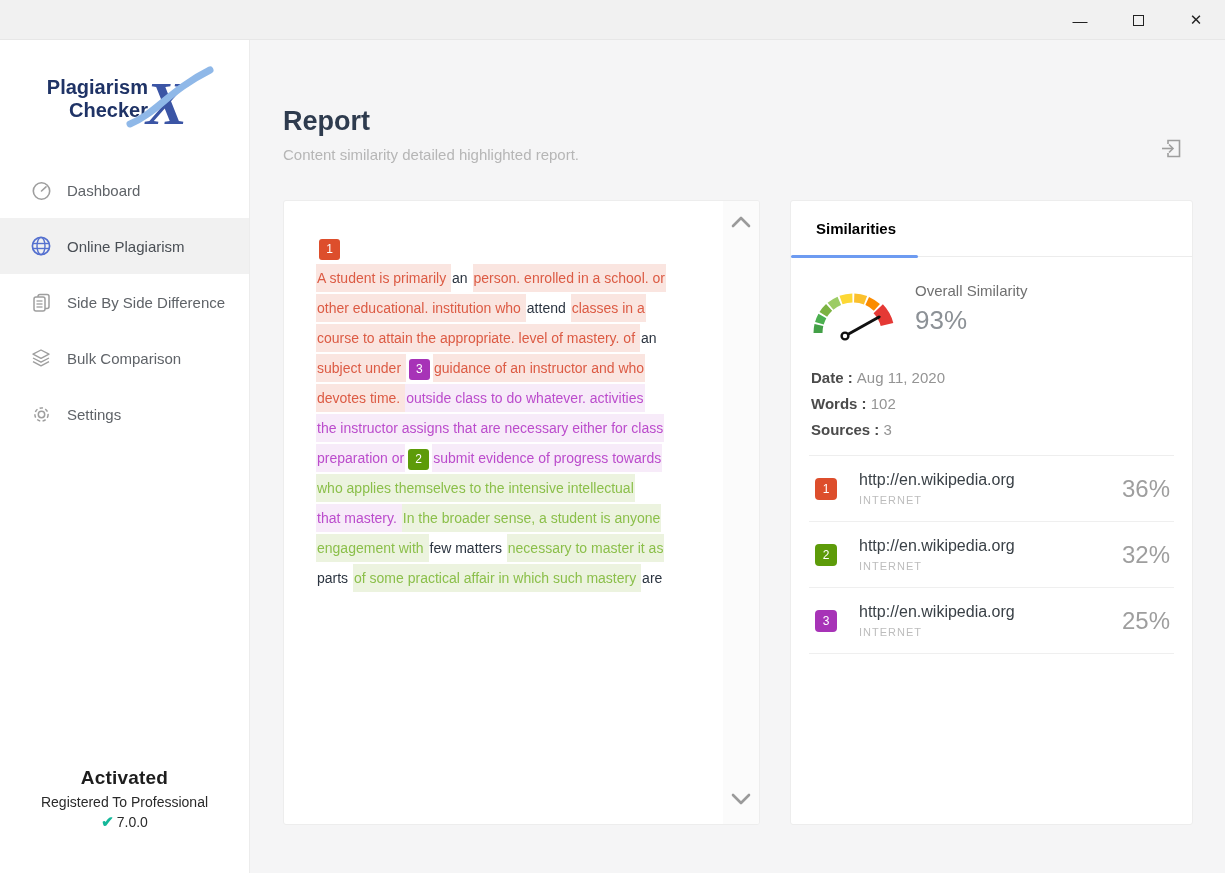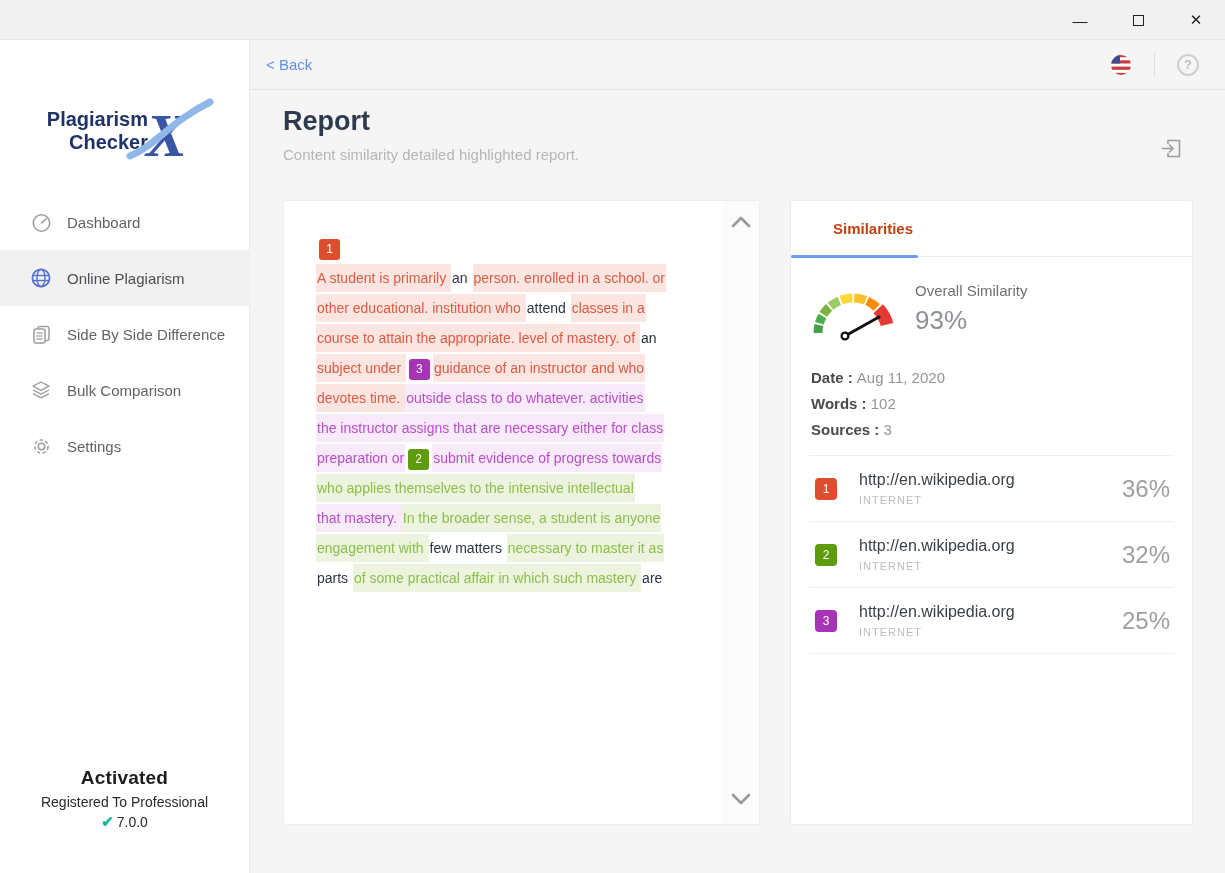--- a/index.html
+++ b/index.html
@@ -6,21 +6,21 @@
   html,body { width:1225px; height:873px; font-family:"Liberation Sans", sans-serif; background:#f5f5f6; overflow:hidden; }
 
   
   .titlebar { position:absolute; top:0; left:0; width:1225px; height:40px; background:#f1f1f1; border-bottom:1px solid #e7e7e7; }
   .win-controls { position:absolute; right:0; top:0; height:40px; display:flex; }
   .win-btn { width:58px; height:40px; display:flex; align-items:center; justify-content:center; color:#222; font-size:15px; cursor:default; }
   .win-btn .maxbox { width:11px; height:11px; border:1px solid #222; }
 
   
   .sidebar { position:absolute; top:40px; left:0; width:250px; bottom:0; background:#ffffff; border-right:1px solid #ececec; }
-  .logo-wrap { padding-top:22px; display:flex; justify-content:center;margin-top:32px; }
+  .logo-wrap { padding-top:22px; display:flex; justify-content:center; }
   .nav { margin-top:28px; }
   .nav-item { height:56px; display:flex; align-items:center; padding-left:30px; color:#5f6368; font-size:15px; cursor:pointer; }
   .nav-item.active { background:#f1f1f1; color:#4a4f55; }
   .nav-item .nicon { width:22px; height:22px; margin-right:15px; flex:0 0 auto; display:flex; align-items:center; justify-content:center; }
   .activation { position:absolute; bottom:42px; left:0; width:100%; text-align:center; color:#1d1d1d; }
   .activation .act-title { font-size:19px; font-weight:700; letter-spacing:.2px; }
   .activation .act-sub { font-size:14px; margin-top:5px; color:#2a2a2a; }
   .activation .act-ver { font-size:14px; margin-top:3px; color:#2a2a2a; display:flex; align-items:center; justify-content:center; gap:3px; }
   .checkmark { color:#14b89a; font-weight:700; font-size:15px; }
 
@@ -50,21 +50,21 @@
   .badge-1 { background:var(--b1); }
   .badge-2 { background:var(--b2); }
   .badge-3 { background:var(--b3); }
   .scroll-strip { position:absolute; top:0; right:0; width:36px; height:100%; background:#fbfbfb; }
   .scroll-up, .scroll-down { position:absolute; left:7px; cursor:pointer; }
   .scroll-up { top:14px; } .scroll-down { bottom:14px; }
 
   
   .sim-card { position:absolute; left:540px; top:160px; width:403px; height:625px; background:#fff; border:1px solid #ededed; border-radius:3px; }
   .tabbar { height:56px; border-bottom:1px solid #ececec; position:relative; display:flex; align-items:center; }
-  .tab-label { margin-left:42px; font-size:15px; font-weight:600; color:#c2410c; cursor:pointer; }
+  .tab-label { margin-left:25px; font-size:15px; font-weight:600; color:#000000; cursor:pointer; }
   .tab-underline { position:absolute; left:0; bottom:-2px; width:127px; height:3px; background:#6d9bf1; border-radius:2px; }
   .overall-row { display:flex; align-items:center; padding:16px 0 6px 16px; }
   .overall-text { margin-left:8px; }
   .overall-label { font-size:15px; color:#707070; }
   .overall-value { font-size:26px; font-weight:300; color:#8c9196; margin-top:6px; }
   .meta { padding:14px 0 0 20px; }
   .meta-row { line-height:26px; font-size:15px; }
   .meta-label { font-weight:700; color:#4b4b4b; }
   .meta-value { color:#949494; }
   .meta-sep { margin:12px 18px 0 18px; border-bottom:1px solid #eeeeee; }
@@ -160,42 +160,20 @@
     <div class="act-sub">Registered To Professional</div>
     <div class="act-ver">
       <span class="checkmark">✔</span>
       <span>7.0.0</span>
     </div>
   </div>
 </div>
 
 <div class="main">
 
-  <div class="topbar">
-    <span class="back-link">&lt; Back</span>
-    <div class="topbar-right">
-      <svg width="22" height="22" viewBox="0 0 22 22" style="cursor:pointer">
-        <defs>
-            <clipPath id="fc">
-              <circle cx="11" cy="11" r="10"></circle>
-            </clipPath>
-          </defs>
-        <g clip-path="url(#fc)">
-          <rect x="0" y="0" width="22" height="22" fill="#fff"></rect>
-          <rect x="0" y="0" width="22" height="3.2" fill="#c93c3c"></rect>
-          <rect x="0" y="6.3" width="22" height="3.2" fill="#c93c3c"></rect>
-          <rect x="0" y="12.6" width="22" height="3.2" fill="#c93c3c"></rect>
-          <rect x="0" y="18.9" width="22" height="3.2" fill="#c93c3c"></rect>
-          <rect x="0" y="0" width="10" height="9.5" fill="#3c4e8f"></rect>
-        </g>
-      </svg>
-      <div class="tb-divider"></div>
-      <div class="help-circle">?</div>
-    </div>
-  </div>
 
   <div class="report-header">
     <div class="report-title">Report</div>
     <div class="report-subtitle">Content similarity detailed highlighted report.</div>
   </div>
 
   <div class="export-btn">
     <svg width="24" height="24" viewBox="0 0 24 24">
       <path d="M9 8 V4.5 H20.5 V20.5 H9 V17" fill="none" stroke="#9e9e9e" stroke-width="1.6"></path>
       <line x1="3" y1="12.5" x2="13" y2="12.5" stroke="#9e9e9e" stroke-width="1.6"></line>

